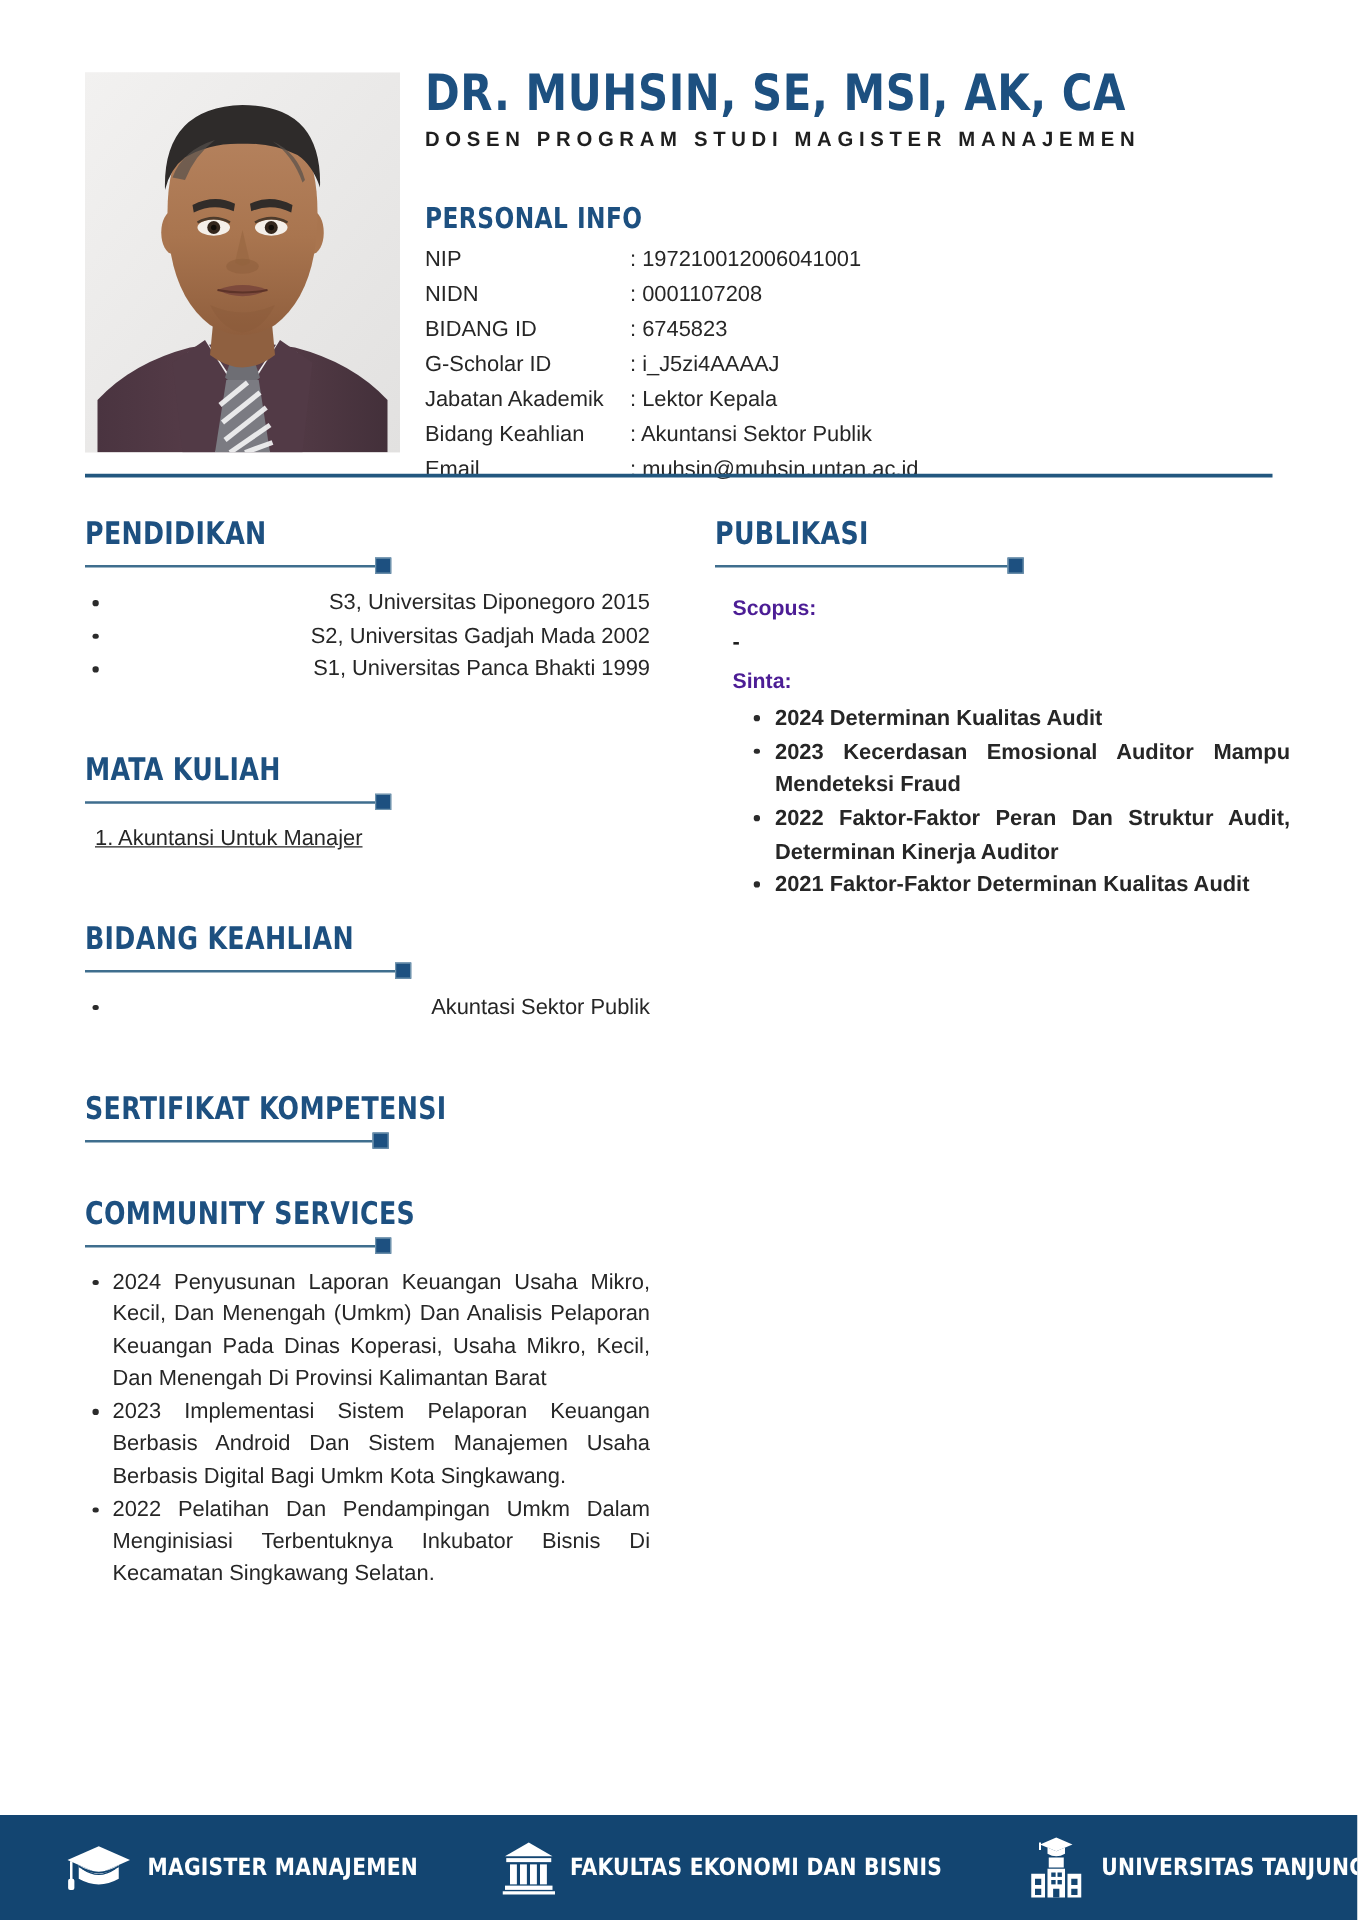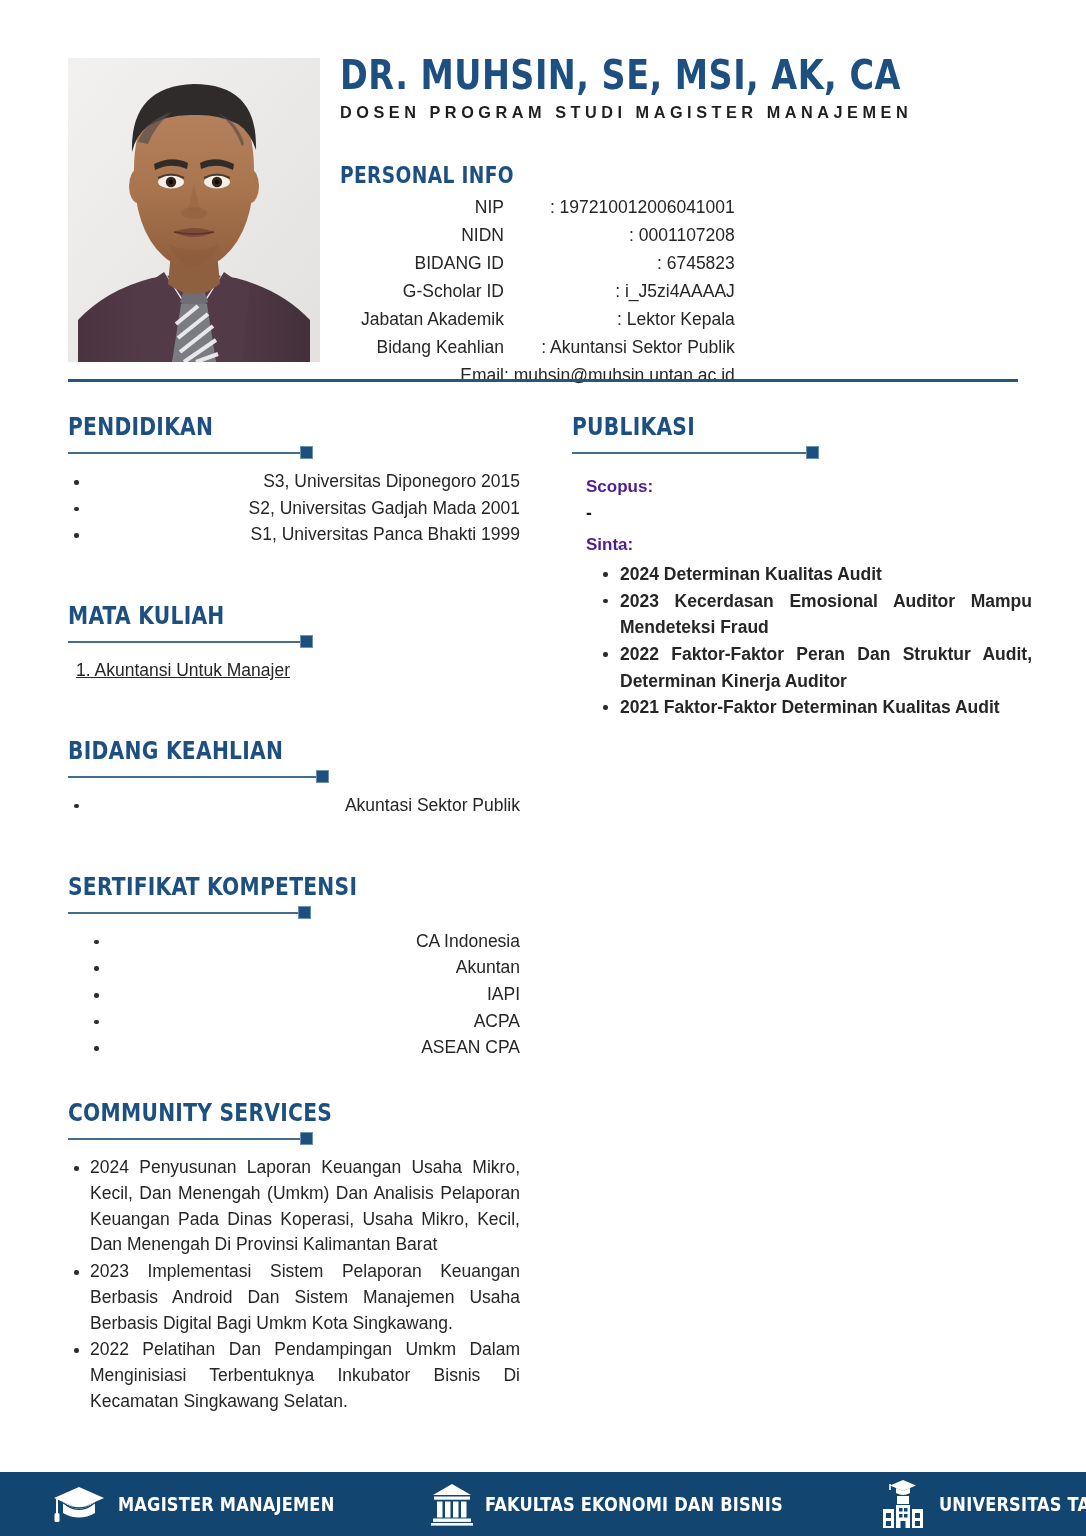--- a/index.html
+++ b/index.html
@@ -56,21 +56,20 @@
   }
 
   .pinfo-table { margin-top:5px; border-collapse:collapse; }
   .pinfo-table td {
     font-size:17.5px;
     color:#262626;
     padding:2.5px 0;
     line-height:1.32;
     vertical-align:top;
     white-space:nowrap;
-    text-align:right;
   }
   .pinfo-table td.k { width:164px; }
   .pinfo-table td.v { padding-left:0; }
 
   .head-rule {
     position:absolute; left:68px; top:379px; width:950px; height:3px;
     background:#22577f;
   }
 
   
@@ -143,23 +142,23 @@
     font-size:17.5px; color:#262626; line-height:1.52;
     text-align:justify; margin-bottom:0;
   }
   ul.pub-list > li::before {
     content:""; position:absolute; left:31px; top:11px;
     width:4.5px; height:4.5px; border-radius:50%; background:#2b2b2b;
   }
 
   
   .footer {
-    position:absolute; left:0; bottom:0; width:1086px; height:64px;
+    position:absolute; left:0; bottom:0; width:1086px; height:84px;
     background:#134571;
-    display:flex; align-items:center;gap:29px;
+    display:flex; align-items:center;
   }
   .foot-item { display:flex; align-items:center; }
   .foot-item .ficon { flex:0 0 auto; display:block; }
   .foot-item .flabel {
     font-family:"DejaVu Sans Condensed","Liberation Sans Narrow","Liberation Sans", sans-serif;
     color:#ffffff; font-weight:bold; font-size:19px;
     letter-spacing:0.2px; margin-left:12px; white-space:nowrap;
     transform:scaleX(0.95); transform-origin:left center;
   }
   .f1 { margin-left:52px; }
@@ -293,21 +292,21 @@
 <div class="col-left">
 
   <div class="section">
     <div class="sec-title">PENDIDIKAN</div>
     <div class="sec-rule">
       <div class="line" style="width:232px;"></div>
       <div class="cap" style="left:232px;"></div>
     </div>
     <ul class="blist">
       <li>S3, Universitas Diponegoro 2015</li>
-      <li>S2, Universitas Gadjah Mada 2001</li>
+      <li>S2, Universitas Gadjah Mada 2002</li>
       <li>S1, Universitas Panca Bhakti 1999</li>
     </ul>
   </div>
 
   <div class="gap-lg"></div>
 
   <div class="section">
     <div class="sec-title">MATA KULIAH</div>
     <div class="sec-rule">
       <div class="line" style="width:232px;"></div>
@@ -330,27 +329,20 @@
   </div>
 
   <div class="gap-lg"></div>
 
   <div class="section">
     <div class="sec-title">SERTIFIKAT KOMPETENSI</div>
     <div class="sec-rule">
       <div class="line" style="width:230px;"></div>
       <div class="cap" style="left:230px;"></div>
     </div>
-    <ul class="blist indent">
-      <li>CA Indonesia</li>
-      <li>Akuntan</li>
-      <li>IAPI</li>
-      <li>ACPA</li>
-      <li>ASEAN CPA</li>
-    </ul>
   </div>
 
   <div class="gap-sm"></div>
 
   <div class="section">
     <div class="sec-title">COMMUNITY SERVICES</div>
     <div class="sec-rule">
       <div class="line" style="width:232px;"></div>
       <div class="cap" style="left:232px;"></div>
     </div>

